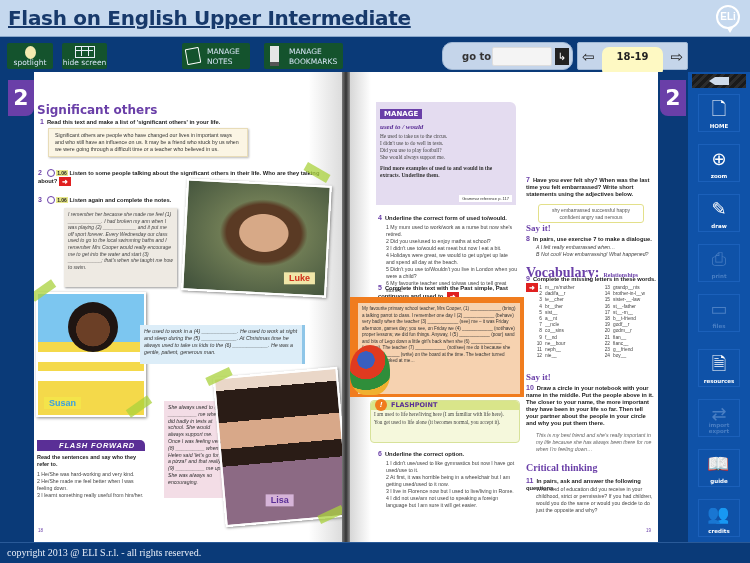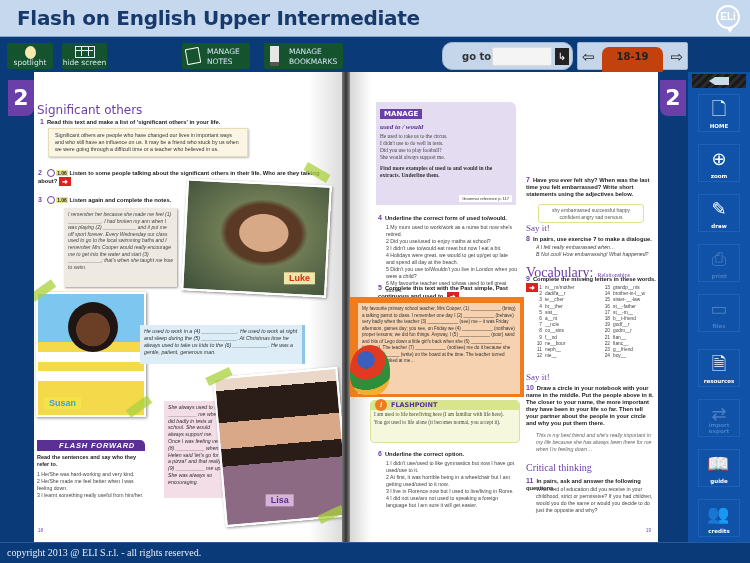--- a/index.html
+++ b/index.html
@@ -1,21 +1,21 @@
 <!DOCTYPE html>
 <html><head>
 <meta charset="utf-8">
 <style>
   * { box-sizing: border-box; margin: 0; padding: 0; }
   html, body { width: 750px; height: 563px; overflow: hidden; background: #0b3d7a; font-family: "Liberation Sans", sans-serif; }
   .app { position: relative; width: 750px; height: 563px; background: #0a3a78; }
 
   
   .titlebar { position: absolute; left: 0; top: 0; width: 750px; height: 37px; background: #c5d8ee; border-bottom: 1px solid #8aa8cc; }
-  .titlebar .title { position: absolute; left: 17px; top: 6px; font-size: 20px; font-weight: bold; color: #17396b; font-family: "DejaVu Sans", sans-serif; letter-spacing: -0.3px; }
+  .titlebar .title { position: absolute; left: 8px; top: 6px; font-size: 20px; font-weight: bold; color: #17396b; font-family: "DejaVu Sans", sans-serif; letter-spacing: -0.3px; text-decoration: underline; }
   .eli-logo { position: absolute; right: 10px; top: 5px; width: 24px; height: 24px; border-radius: 50%; border: 2px solid #fff; color: #fff; font-size: 10px; font-weight: bold; text-align: center; line-height: 20px; background: #c5d8ee; }
   .eli-logo::after { content: ""; position: absolute; left: 9px; bottom: -6px; border-left: 3px solid transparent; border-right: 3px solid transparent; border-top: 5px solid #fff; }
 
   
   .toolbar { position: absolute; left: 0; top: 38px; width: 750px; height: 34px; background: #0a3a78; }
   .tbtn { position: absolute; top: 5px; height: 26px; background: #14532d; border-radius: 2px; color: #d9e6f7; font-size: 8px; }
   .tbtn .lbl { position: absolute; bottom: 2px; left: 0; right: 0; text-align: center; font-family: "DejaVu Sans", sans-serif; font-size: 7.5px; }
   .spot-icon { position: absolute; left: 50%; top: 3px; width: 11px; height: 13px; margin-left: -5.5px; border-radius: 50%; background: #f4eab0; }
   .hide-icon { position: absolute; left: 50%; top: 3px; width: 20px; height: 12px; margin-left: -10px; border: 1.5px solid #e8eef8; }
   .hide-icon::before { content: ""; position: absolute; left: 5px; top: 0; width: 6px; height: 9px; border-left: 1.5px solid #e8eef8; border-right: 1.5px solid #e8eef8; }
@@ -26,35 +26,35 @@
   .bm-icon::after { content: ""; position: absolute; left: 0; bottom: 0; width: 9px; height: 4px; background: #555; }
 
   .goto-wrap { position: absolute; left: 442px; top: 4px; width: 131px; height: 28px; background: #c5d5ea; border: 1px solid #a0b7d4; border-radius: 10px; }
   .goto-wrap .lbl { position: absolute; left: 19px; top: 8px; font-size: 10px; font-weight: bold; color: #333; font-family: "DejaVu Sans", sans-serif; }
   .goto-input { position: absolute; left: 49px; top: 4px; width: 60px; height: 19px; background: #f4f4f4; border: 1px solid #ddd; border-radius: 2px; }
   .goto-go { position: absolute; left: 112px; top: 5px; width: 14px; height: 17px; background: #222; color: #fff; font-size: 10px; text-align: center; line-height: 17px; }
   .pager { position: absolute; left: 577px; top: 4px; width: 111px; height: 28px; background: #c5d5ea; border: 1px solid #a0b7d4; border-radius: 2px; }
   .pager .arrow { position: absolute; top: 5px; font-size: 15px; color: #222; line-height: 17px; }
   .pager .prev { left: 4px; }
   .pager .next { right: 4px; }
-  .pager .page { position: absolute; left: 24px; top: 4px; width: 61px; height: 30px; background: #c2410c; border-radius: 7px; text-align: center; font-size: 10px; font-weight: bold; line-height: 19px; color: #222; font-family: "DejaVu Sans", sans-serif; }
+  .pager .page { position: absolute; left: 24px; top: 4px; width: 61px; height: 30px; background: #fef9c3; border-radius: 7px; text-align: center; font-size: 10px; font-weight: bold; line-height: 19px; color: #222; font-family: "DejaVu Sans", sans-serif; }
 
   
   .book { position: absolute; left: 0; top: 72px; width: 688px; height: 470px; background: #4a2d8e; }
   .page { position: absolute; top: 0; height: 470px; background: #fff; overflow: hidden; }
   .page-left { left: 34px; width: 312px; background: linear-gradient(to right, #fff 0%, #fff 88%, #d8d8d8 100%); }
   .page-right { left: 346px; width: 312px; background: linear-gradient(to right, #cfcfcf 0%, #fff 8%, #fff 100%); }
   .gutter { position: absolute; left: 342px; top: 0; width: 8px; height: 470px; background: linear-gradient(to right, #777, #333, #888); }
   .chapter-tab { position: absolute; top: 8px; width: 26px; height: 36px; background: #6a3fa8; color: #fff; font-size: 22px; font-weight: bold; text-align: center; line-height: 36px; font-family: "DejaVu Sans", sans-serif; }
   .tab-left { left: 8px; border-radius: 0 0 8px 0; }
   .tab-right { left: 660px; border-radius: 0 0 0 8px; }
   .purple-strip-left { position: absolute; left: 0; top: 0; width: 34px; height: 470px; background: #0a3a78; }
   .purple-strip-right { position: absolute; left: 658px; top: 0; width: 30px; height: 470px; background: #0a3a78; }
 
-  .h-sec { color: #6a3fa8; font-weight: normal; font-family: "DejaVu Sans", sans-serif; }
+  .h-sec { color: #6a3fa8; font-weight: bold; font-family: "DejaVu Sans", sans-serif; }
   .ex { font-size: 5.8px; font-weight: bold; color: #222; line-height: 7px; }
   .ex .n { color: #6a3fa8; font-size: 7px; margin-right: 3px; }
   .small { font-size: 5.2px; color: #444; line-height: 7px; }
   .abs { position: absolute; }
   .redarrow { display: inline-block; width: 12px; height: 9px; background: #e02020; color: #fff; font-size: 7px; line-height: 9px; text-align: center; vertical-align: middle; }
 
   .intro-box { background: #fbf5e4; border: 1px solid #e8dcb8; padding: 3px 6px; font-size: 5.3px; color: #333; line-height: 7px; box-shadow: 1px 1px 2px #bbb; }
   .note-card { background: #eeeae3; padding: 3px 4px; font-size: 5px; line-height: 6.6px; color: #444; box-shadow: 1px 1px 2px #999; font-style: italic; }
   .photo { position: absolute; box-shadow: 1px 1px 3px #888; }
   .photo-luke { left: 150px; top: 110px; width: 145px; height: 112px; background: radial-gradient(ellipse at 55% 45%, #d7a987 0 22%, #5a3a24 23% 34%, #6e7b54 40%, #3e4f3a 100%); transform: rotate(3deg); border: 2px solid #fff; }

